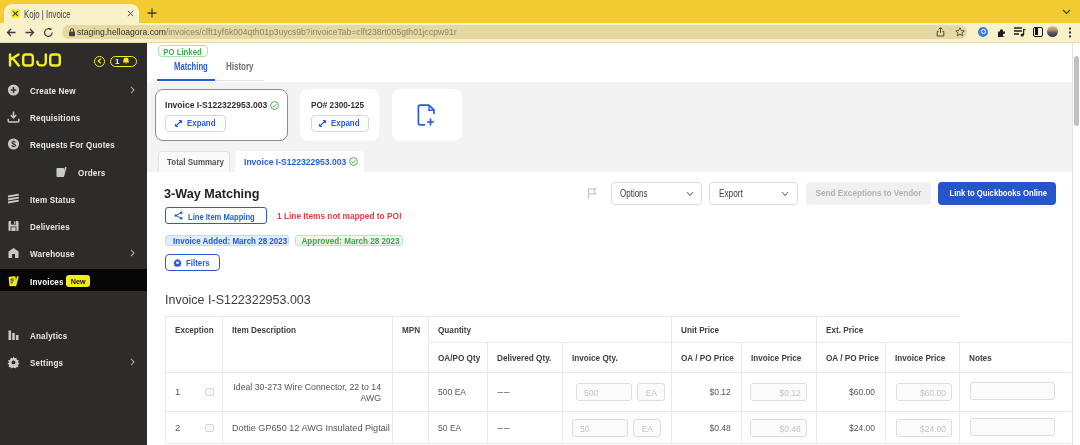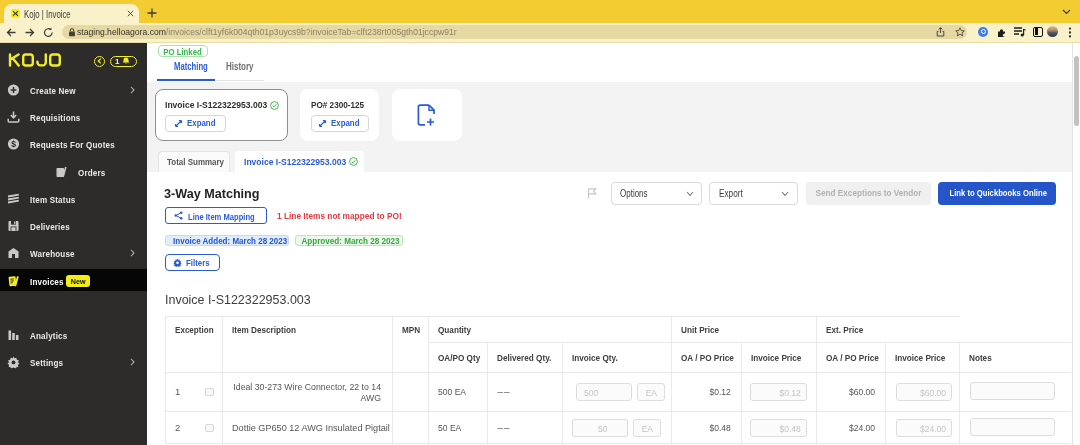--- a/index.html
+++ b/index.html
@@ -348,21 +348,21 @@
       <td style="text-align:right;padding-right:9px;"><span class="cxr" style="transform:scaleX(0.9);">$60.00</span></td>
       <td><span class="inpt" style="width:56.5px;margin-left:10px;text-align:right;padding-right:5px;"><span class="cxr" style="transform:scaleX(0.9);">$60.00</span></span></td>
       <td class="noR"><span class="inpt" style="width:85px;margin-left:10px;"></span></td>
     </tr>
     <tr style="height:32px;">
       <td><span style="padding-left:9px;">2</span><span class="cbx" style="margin-left:25px;vertical-align:-1px;"></span></td>
       <td style="padding:0 10px 0 9px;line-height:11.5px;"><span class="cx" style="transform:scaleX(0.96);">Dottie GP650 12 AWG Insulated Pigtail</span></td>
       <td></td>
       <td style="padding-left:9px;"><span class="cx" style="transform:scaleX(0.9);">50 EA</span></td>
       <td style="padding-left:9.5px;color:#6e6e6e;letter-spacing:1px;font-size:10px;">––</td>
-      <td><span class="inpt" style="width:56px;margin-left:9px;padding-left:7px;text-align:center;"><span class="cx" style="transform:scaleX(0.9);">50</span></span><span class="inpt" style="width:28px;margin-left:5px;text-align:center;"><span class="cxc" style="transform:scaleX(0.9);">EA</span></span></td>
+      <td><span class="inpt" style="width:56px;margin-left:9px;padding-left:7px;"><span class="cx" style="transform:scaleX(0.9);">50</span></span><span class="inpt" style="width:28px;margin-left:5px;text-align:center;"><span class="cxc" style="transform:scaleX(0.9);">EA</span></span></td>
       <td style="text-align:right;padding-right:10px;"><span class="cxr" style="transform:scaleX(0.9);">$0.48</span></td>
       <td><span class="inpt" style="width:56.5px;margin-left:8px;text-align:right;padding-right:5px;"><span class="cxr" style="transform:scaleX(0.9);">$0.48</span></span></td>
       <td style="text-align:right;padding-right:9px;"><span class="cxr" style="transform:scaleX(0.9);">$24.00</span></td>
       <td><span class="inpt" style="width:56.5px;margin-left:10px;text-align:right;padding-right:5px;"><span class="cxr" style="transform:scaleX(0.9);">$24.00</span></span></td>
       <td class="noR"><span class="inpt" style="width:85px;margin-left:10px;"></span></td>
     </tr>
   </tbody>
     </table>
 
   <div class="abs" style="left:1072px;top:43px;width:8px;height:402px;background:#fdfdfd;border-left:1px solid #e4e4e4;box-sizing:border-box;"></div>

